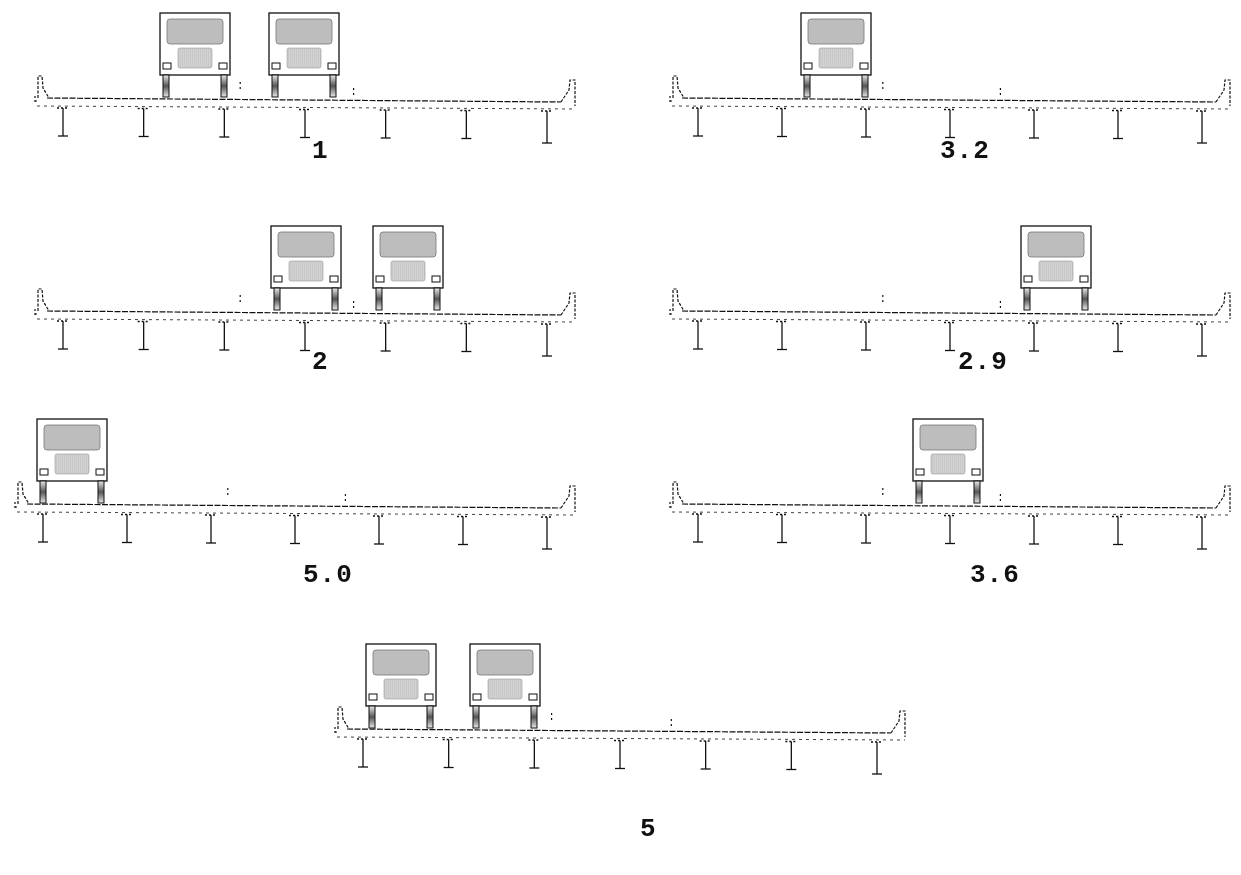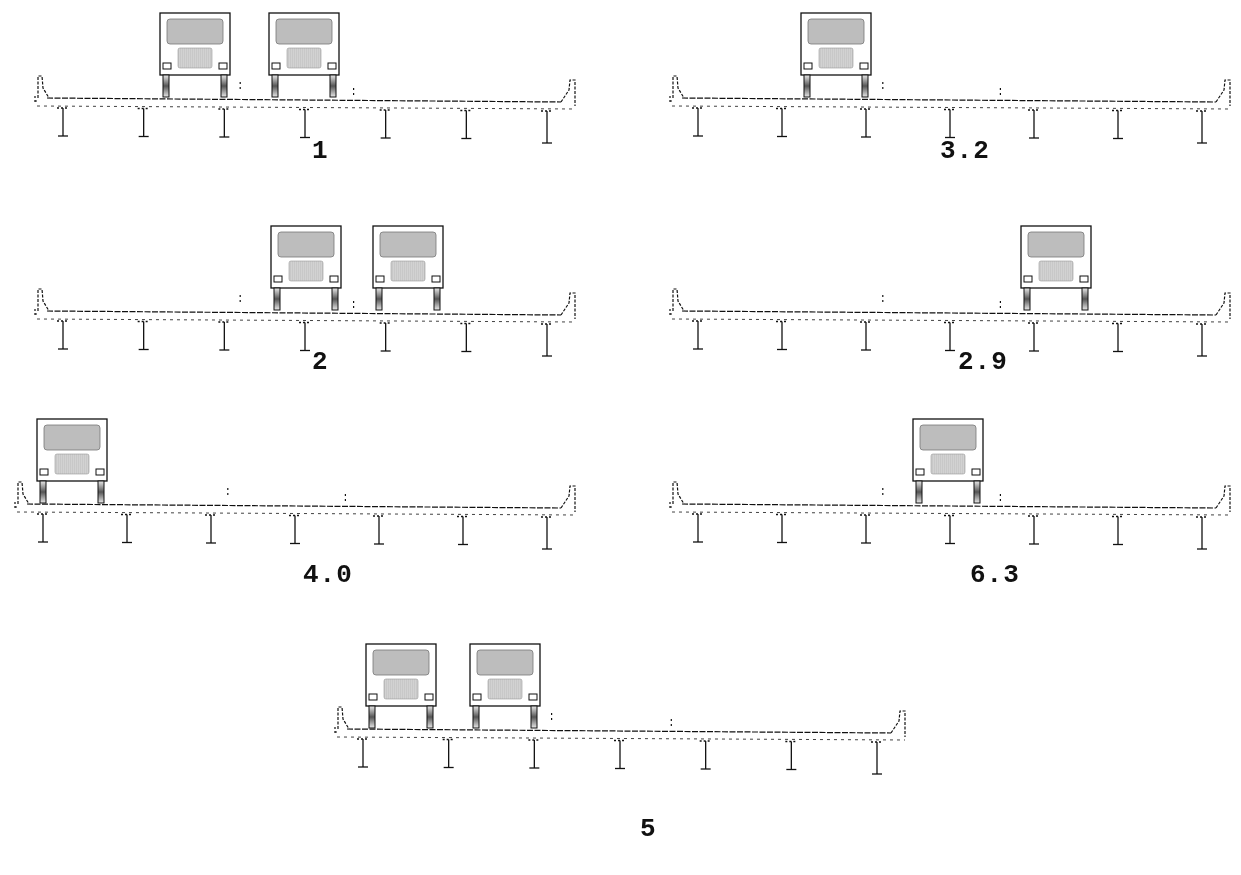--- a/index.html
+++ b/index.html
@@ -443,15 +443,15 @@
         <rect x="473" y="706" width="6" height="22" fill="url(#tg61)" stroke="#111111" stroke-width="1"></rect>
         <rect x="531" y="706" width="6" height="22" fill="url(#tg61)" stroke="#111111" stroke-width="1"></rect>
       </g>
     </svg>
   </div>
 
 <div class="case-label" style="left: 312px; top: 136px;">1</div>
 <div class="case-label" style="left: 940px; top: 136px;">3.2</div>
 <div class="case-label" style="left: 312px; top: 347px;">2</div>
 <div class="case-label" style="left: 958px; top: 347px;">2.9</div>
-<div class="case-label" style="left: 303px; top: 560px;">4.0</div>
-<div class="case-label" style="left: 970px; top: 560px;">6.3</div>
+<div class="case-label" style="left: 303px; top: 560px;">5.0</div>
+<div class="case-label" style="left: 970px; top: 560px;">3.6</div>
 <div class="case-label" style="left: 640px; top: 814px;">5</div>
 
 </body></html>

